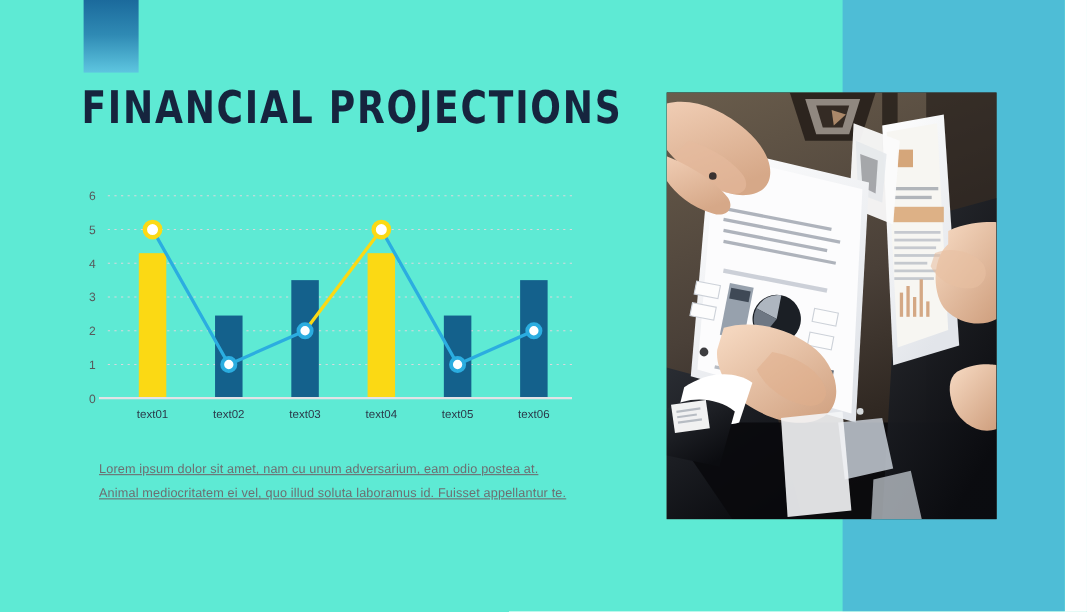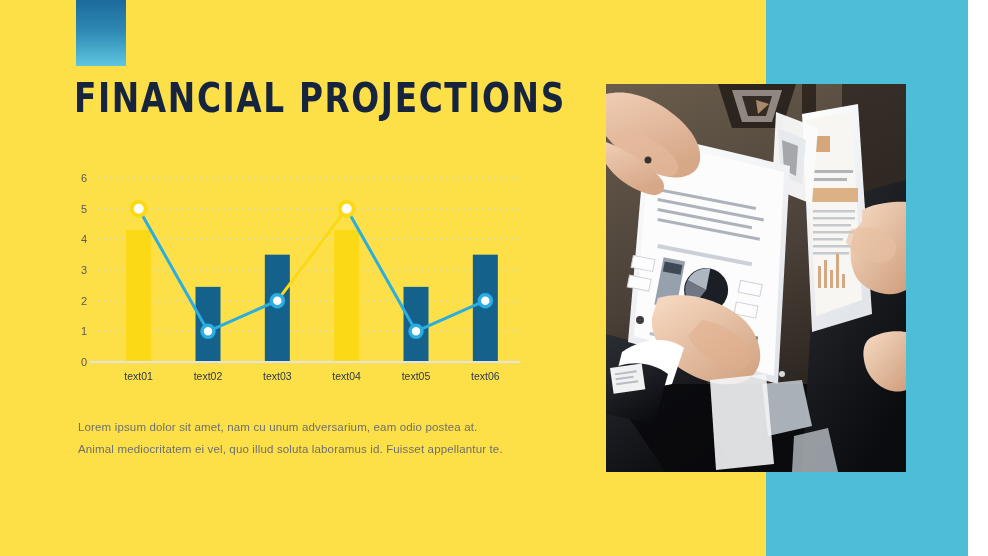--- a/index.html
+++ b/index.html
@@ -8,21 +8,21 @@
     background: #ffffff;
   }
   body {
     font-family: "Liberation Sans", sans-serif;
   }
 
   #slide {
     position: relative;
     width: 968px;
     height: 556px;
-    background: #fde047;
+    background: #5eead4;
     overflow: hidden;
   }
 
   
   .teal-panel {
     position: absolute;
     left: 766px;
     top: 0;
     width: 222px;
     height: 556px;
@@ -73,27 +73,28 @@
   .xtick {
     font-family: "Liberation Sans", sans-serif;
     font-size: 10.5px;
     fill: #2b3a4a;
     text-anchor: middle;
   }
 
   
   .body-copy {
     position: absolute;
-    left: 78px;
+    left: 90px;
     top: 416px;
     width: 432px;
     font-size: 11.5px;
     line-height: 22px;
     color: #6d6e71;
     letter-spacing: 0.15px;
+    text-decoration: underline;
   }
 
   
   .photo {
     position: absolute;
     left: 606px;
     top: 84px;
     width: 300px;
     height: 388px;
     overflow: hidden;

